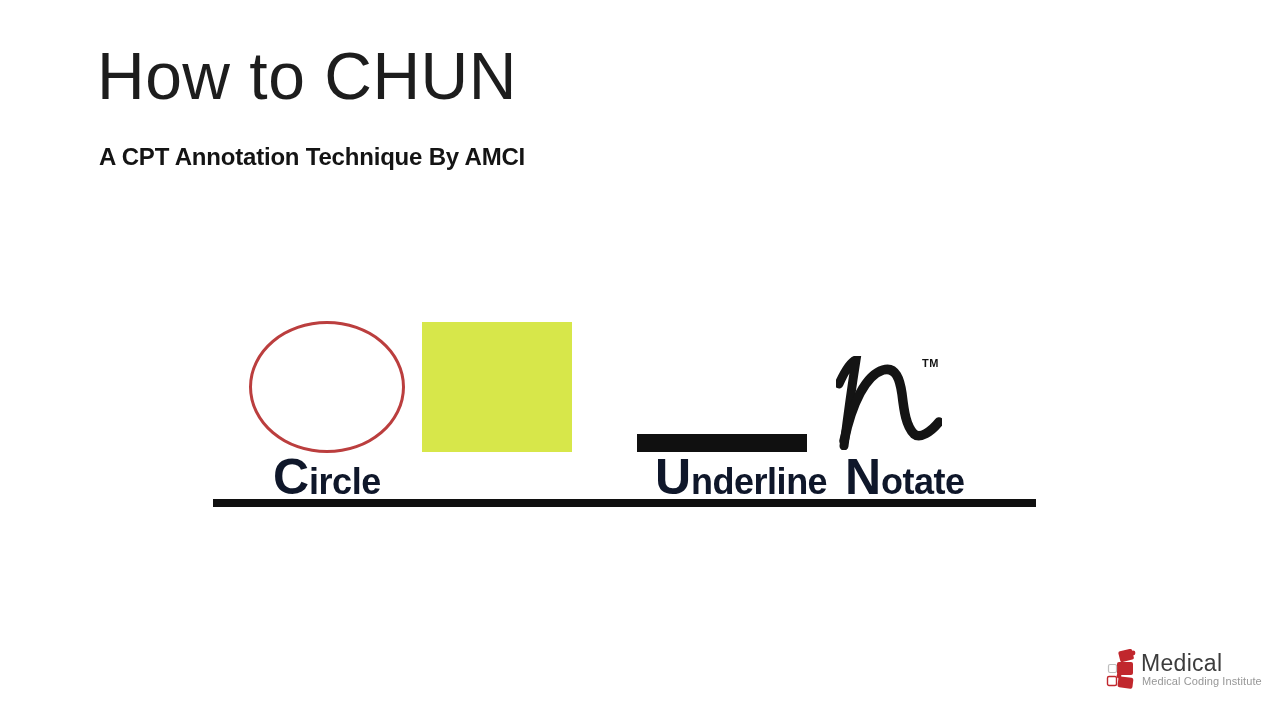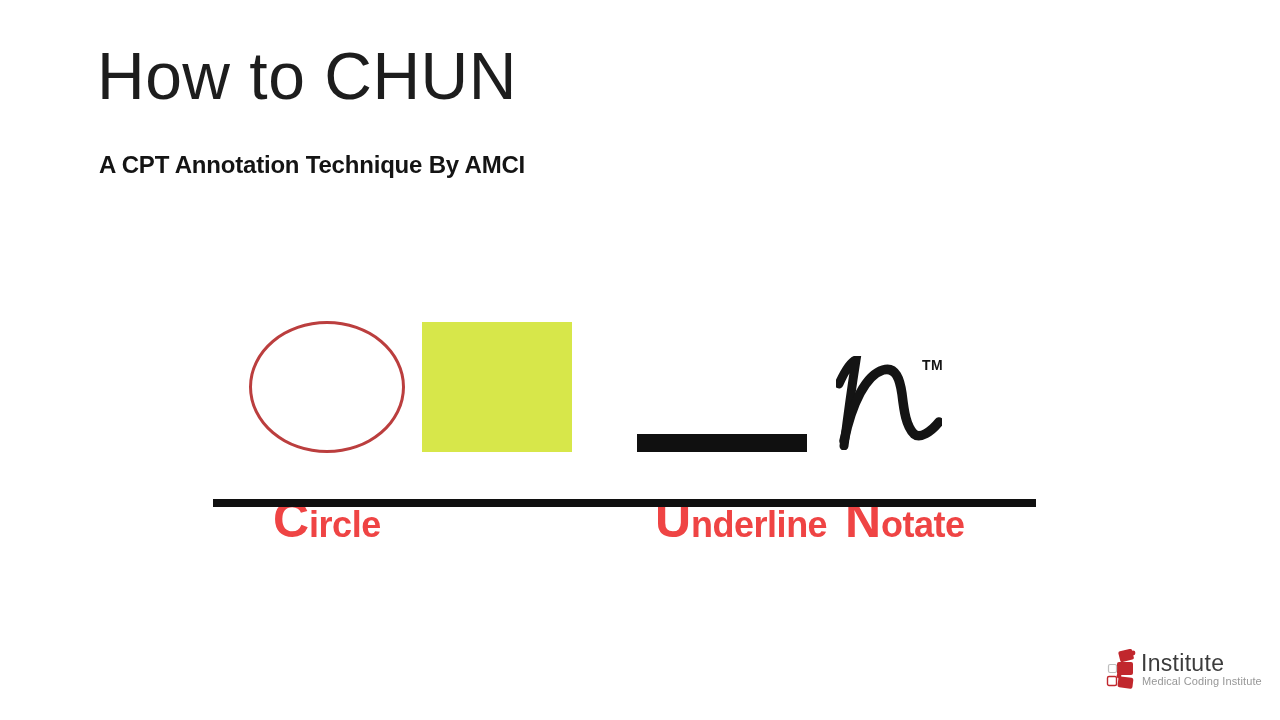--- a/index.html
+++ b/index.html
@@ -7,21 +7,21 @@
   body { font-family: "Liberation Sans", sans-serif; position: relative; }
 
   .slide { position: absolute; inset: 0; background: #ffffff; border-radius: 14px; }
 
   .title {
     position: absolute; left: 97px; top: 42px;
     font-size: 66px; font-weight: 400; line-height: 1.05;
     color: #1d1d1d; letter-spacing: 0.5px;
   }
   .subtitle {
-    position: absolute; left: 99px; top: 152px;
+    position: absolute; left: 99px; top: 144px;
     font-size: 24px; font-weight: 700; line-height: 1.1;
     color: #141414; letter-spacing: -0.2px;
   }
 
   .circle-shape {
     position: absolute; left: 249px; top: 321px;
     width: 156px; height: 132px;
     border: 3px solid #bb3e3e; border-radius: 50%;
     background: transparent;
   }
@@ -31,26 +31,26 @@
     background: #d7e74a;
   }
   .underline-bar {
     position: absolute; left: 637px; top: 434px;
     width: 170px; height: 18px;
     background: #101010;
   }
   .notate-n { position: absolute; left: 836px; top: 356px; width: 106px; height: 94px; }
   .trademark {
     position: absolute; left: 922px; top: 357px;
-    font-size: 14px; font-weight: 700; color: #141414; letter-spacing: 0.5px;
+    font-size: 11px; font-weight: 700; color: #141414; letter-spacing: 0.5px;
   }
 
   .tech-label {
     position: absolute; top: 449px;
-    white-space: nowrap; color: #ef4444; margin-top: 43px;
+    white-space: nowrap; color: #0f172a;
   }
   .tech-label .initial { font-size: 50px; font-weight: 700; line-height: 1.15; }
   .tech-label .rest    { font-size: 36px; font-weight: 700; letter-spacing: -0.5px; }
   .label-circle    { left: 273px; }
   .label-highlight { left: 426px; }
   .label-underline { left: 655px; }
   .label-notate    { left: 845px; }
 
   .baseline-rule {
     position: absolute; left: 213px; top: 499px;
@@ -105,17 +105,17 @@
         <rect x="13" y="1" width="14" height="11" rx="2" transform="rotate(-14 20 6)"></rect>
         <circle cx="27" cy="4" r="2.4"></circle>
         <rect x="11" y="13" width="16" height="13" rx="2"></rect>
         <circle cx="10" cy="19" r="3"></circle>
         <rect x="12" y="28" width="15" height="11" rx="2" transform="rotate(7 19 33)"></rect>
         <circle cx="13" cy="27" r="2.4"></circle>
       </g>
       <rect x="2.5" y="15.5" width="8" height="8" rx="1.5" fill="#ffffff" stroke="#bdbdbd" stroke-width="1.2"></rect>
       <rect x="1.5" y="27.5" width="9" height="9" rx="1.5" fill="#ffffff" stroke="#c1272d" stroke-width="1.4"></rect>
     </svg>
-    <div class="brand-name">Institute</div>
+    <div class="brand-name">Medical</div>
     <div class="brand-tagline">Medical Coding Institute</div>
   </div>
 
 </div>
 
 </body></html>

